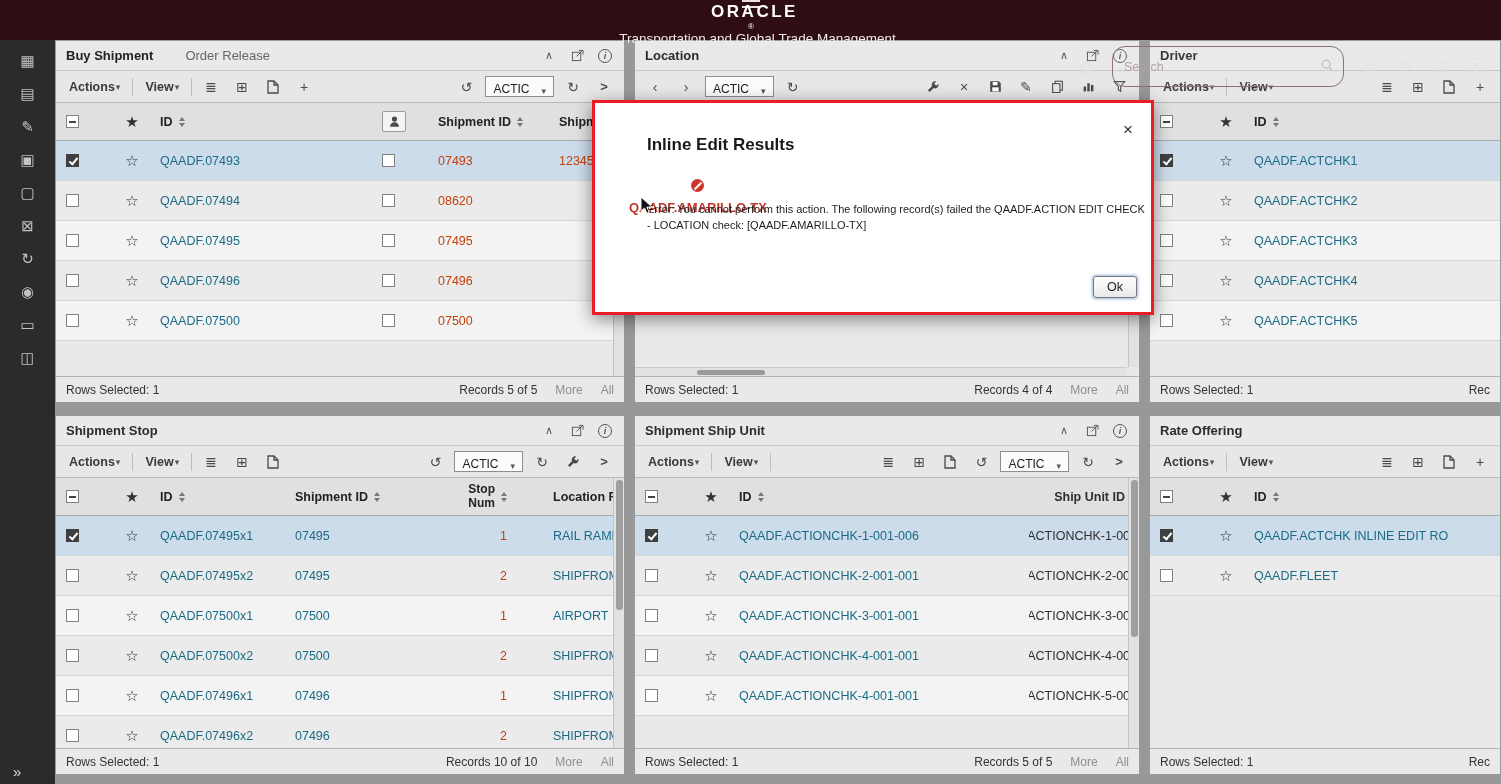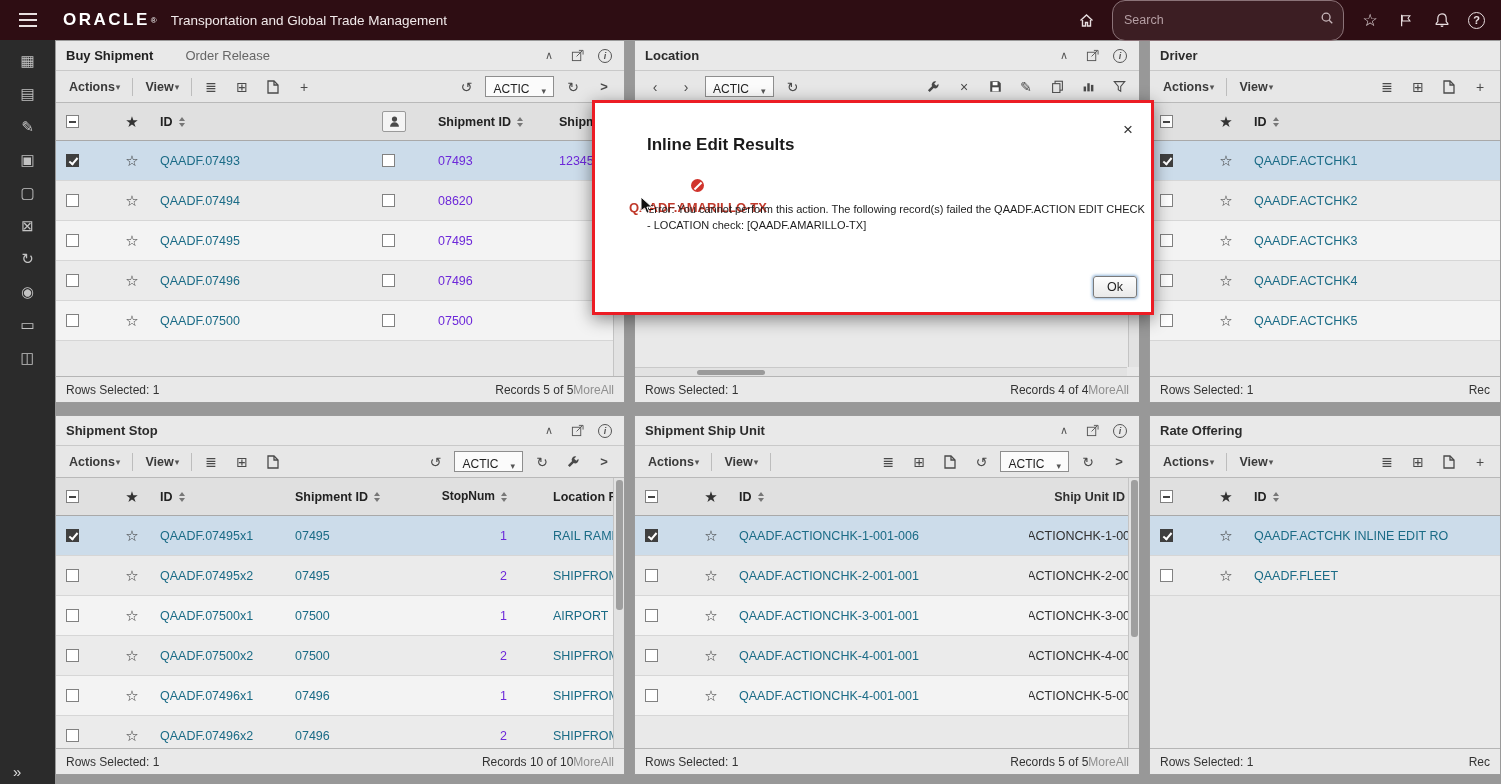--- a/index.html
+++ b/index.html
@@ -1,21 +1,21 @@
 <!DOCTYPE html>
 <html><head>
 <meta charset="utf-8">
 <style>
   html,body{margin:0;padding:0;width:1501px;height:784px;overflow:hidden;
     font-family:"Liberation Sans","DejaVu Sans",sans-serif;background:#8f8f8f;position:relative;}
   *{box-sizing:border-box;}
 
   
   .topbar{position:absolute;left:0;top:0;width:1501px;height:40px;background:#2e0d13;
-    display:flex;align-items:center;color:#efe6e7;z-index:5;}
+    display:flex;align-items:center;color:#efe6e7;z-index:5;flex-direction:column;}
   .hamb-btn{width:55px;height:40px;display:flex;align-items:center;justify-content:center;cursor:pointer;}
   .hamb{width:18px;height:2px;background:#e9e0e1;box-shadow:0 6px 0 #e9e0e1,0 -6px 0 #e9e0e1;}
   .brand{font-weight:bold;font-size:17px;letter-spacing:2.5px;color:#fff;margin-left:8px;}
   .brand-mark{font-size:8px;vertical-align:super;color:#fff;margin-left:1px;}
   .app-title{font-size:13.5px;color:#f1e9ea;margin-left:14px;}
   .tb-right{margin-left:auto;display:flex;align-items:center;gap:16px;padding-right:16px;}
   .tb-ic{font-size:17px;color:#e8dee0;cursor:pointer;display:flex;align-items:center;justify-content:center;width:20px;height:20px;}
   .searchpill{width:232px;height:41px;border:1px solid #8b7378;border-radius:13px;
     background:rgba(255,255,255,.07);display:flex;align-items:center;padding:0 9px;}
   .searchpill input{flex:1;border:none;background:transparent;outline:none;font-size:12.5px;color:#eee;min-width:0;}
@@ -64,48 +64,48 @@
   .ghead{height:38px;background:#e0e0e0;border-bottom:1px solid #a9a9a9;display:flex;align-items:stretch;
     font-weight:bold;font-size:12.5px;color:#222;flex:0 0 38px;}
   .gbody{flex:1;overflow:hidden;background:#e9e9e9;}
   .grow{height:40px;display:flex;align-items:stretch;border-bottom:1px solid #d6d6d6;font-size:12.5px;cursor:pointer;}
   .gbody .grow:nth-child(odd){background:#f3f3f3;}
   .gbody .grow:nth-child(even){background:#ebebeb;}
   .gbody .grow.sel{background:#ccdcea;}
   .cell{display:flex;align-items:center;min-width:0;}
   .c-sel{width:48px;padding-left:10px;}
   .c-star{width:56px;justify-content:center;font-size:15px;color:#333;}
-  .txt{color:#6d28d9;white-space:nowrap;overflow:hidden;}
+  .txt{color:#c2410c;white-space:nowrap;overflow:hidden;}
   .lnk{color:#1a6b86;text-decoration:none;cursor:pointer;white-space:nowrap;overflow:hidden;}
   .hdr{cursor:pointer;}
 
   .bs .c-id{width:210px;} .bs .c-cb2{width:60px;padding-left:12px;} .bs .c-sid{width:125px;padding-left:8px;}
   .bs .c-extra{flex:1;padding-left:4px;}
   .st .c-id{width:135px;} .st .c-sid{width:130px;}
   .st .c-stop{width:92px;justify-content:flex-end;padding-right:10px;}
   .st .c-loc{flex:1;padding-left:36px;}
   .su .c-id{width:290px;} .su .c-su{flex:1;justify-content:flex-end;padding-right:2px;white-space:nowrap;overflow:hidden;color:#2f2f2f;}
   .dr .c-id{flex:1;} .ro .c-id{flex:1;}
 
   .sort{display:inline-flex;flex-direction:column;gap:2px;margin-left:6px;}
   .sort::before{content:"";border-left:3.5px solid transparent;border-right:3.5px solid transparent;border-bottom:4px solid #777;}
   .sort::after{content:"";border-left:3.5px solid transparent;border-right:3.5px solid transparent;border-top:4px solid #777;}
-  .two{display:flex;line-height:1.15;font-size:12px;align-items:flex-end;}
+  .two{display:flex;flex-direction:column;line-height:1.15;font-size:12px;align-items:flex-end;}
 
   .cb{width:13px;height:13px;border:1px solid #818181;background:#fff;display:inline-block;position:relative;flex:0 0 13px;cursor:pointer;}
   .cb.checked{background:#3f3f3f;border-color:#3f3f3f;}
   .cb.checked::after{content:"";position:absolute;left:4px;top:1px;width:3px;height:7px;
     border:solid #fff;border-width:0 2px 2px 0;transform:rotate(40deg);}
   .cb.indet::after{content:"";position:absolute;left:2px;top:5px;width:7px;height:2px;background:#444;}
   .person-btn{width:24px;height:21px;border:1px solid #9a9a9a;background:#f4f4f4;border-radius:2px;
     display:flex;align-items:center;justify-content:center;cursor:pointer;padding:0;}
 
   .pfoot{height:26px;display:flex;align-items:center;justify-content:space-between;padding:0 10px;
     font-size:12px;color:#333;border-top:1px solid #b5b5b5;background:#e9e9e9;flex:0 0 26px;}
-  .fright{display:flex;align-items:center;}
+  .fright{display:flex;gap:18px;align-items:center;}
   .fmore{color:#8f8f8f;cursor:pointer;}
 
   .vscroll{position:absolute;top:62px;right:0;bottom:26px;width:11px;background:#e2e2e2;border-left:1px solid #c4c4c4;z-index:1;}
   .vscroll .thumb{position:absolute;top:2px;left:1.5px;width:7px;border-radius:3px;background:#9f9f9f;height:58%;cursor:pointer;}
   .hscroll{position:absolute;left:0;right:12px;bottom:26px;height:9px;background:#e2e2e2;border-top:1px solid #c9c9c9;z-index:1;}
   .hscroll .thumb{position:absolute;left:62px;width:68px;height:5px;top:1.5px;border-radius:3px;background:#9a9a9a;cursor:pointer;}
   .emptybody{flex:1;background:#e9e9e9;}
 
   
   .dialog{position:absolute;left:592px;top:100px;width:562px;height:215px;background:#fff;

